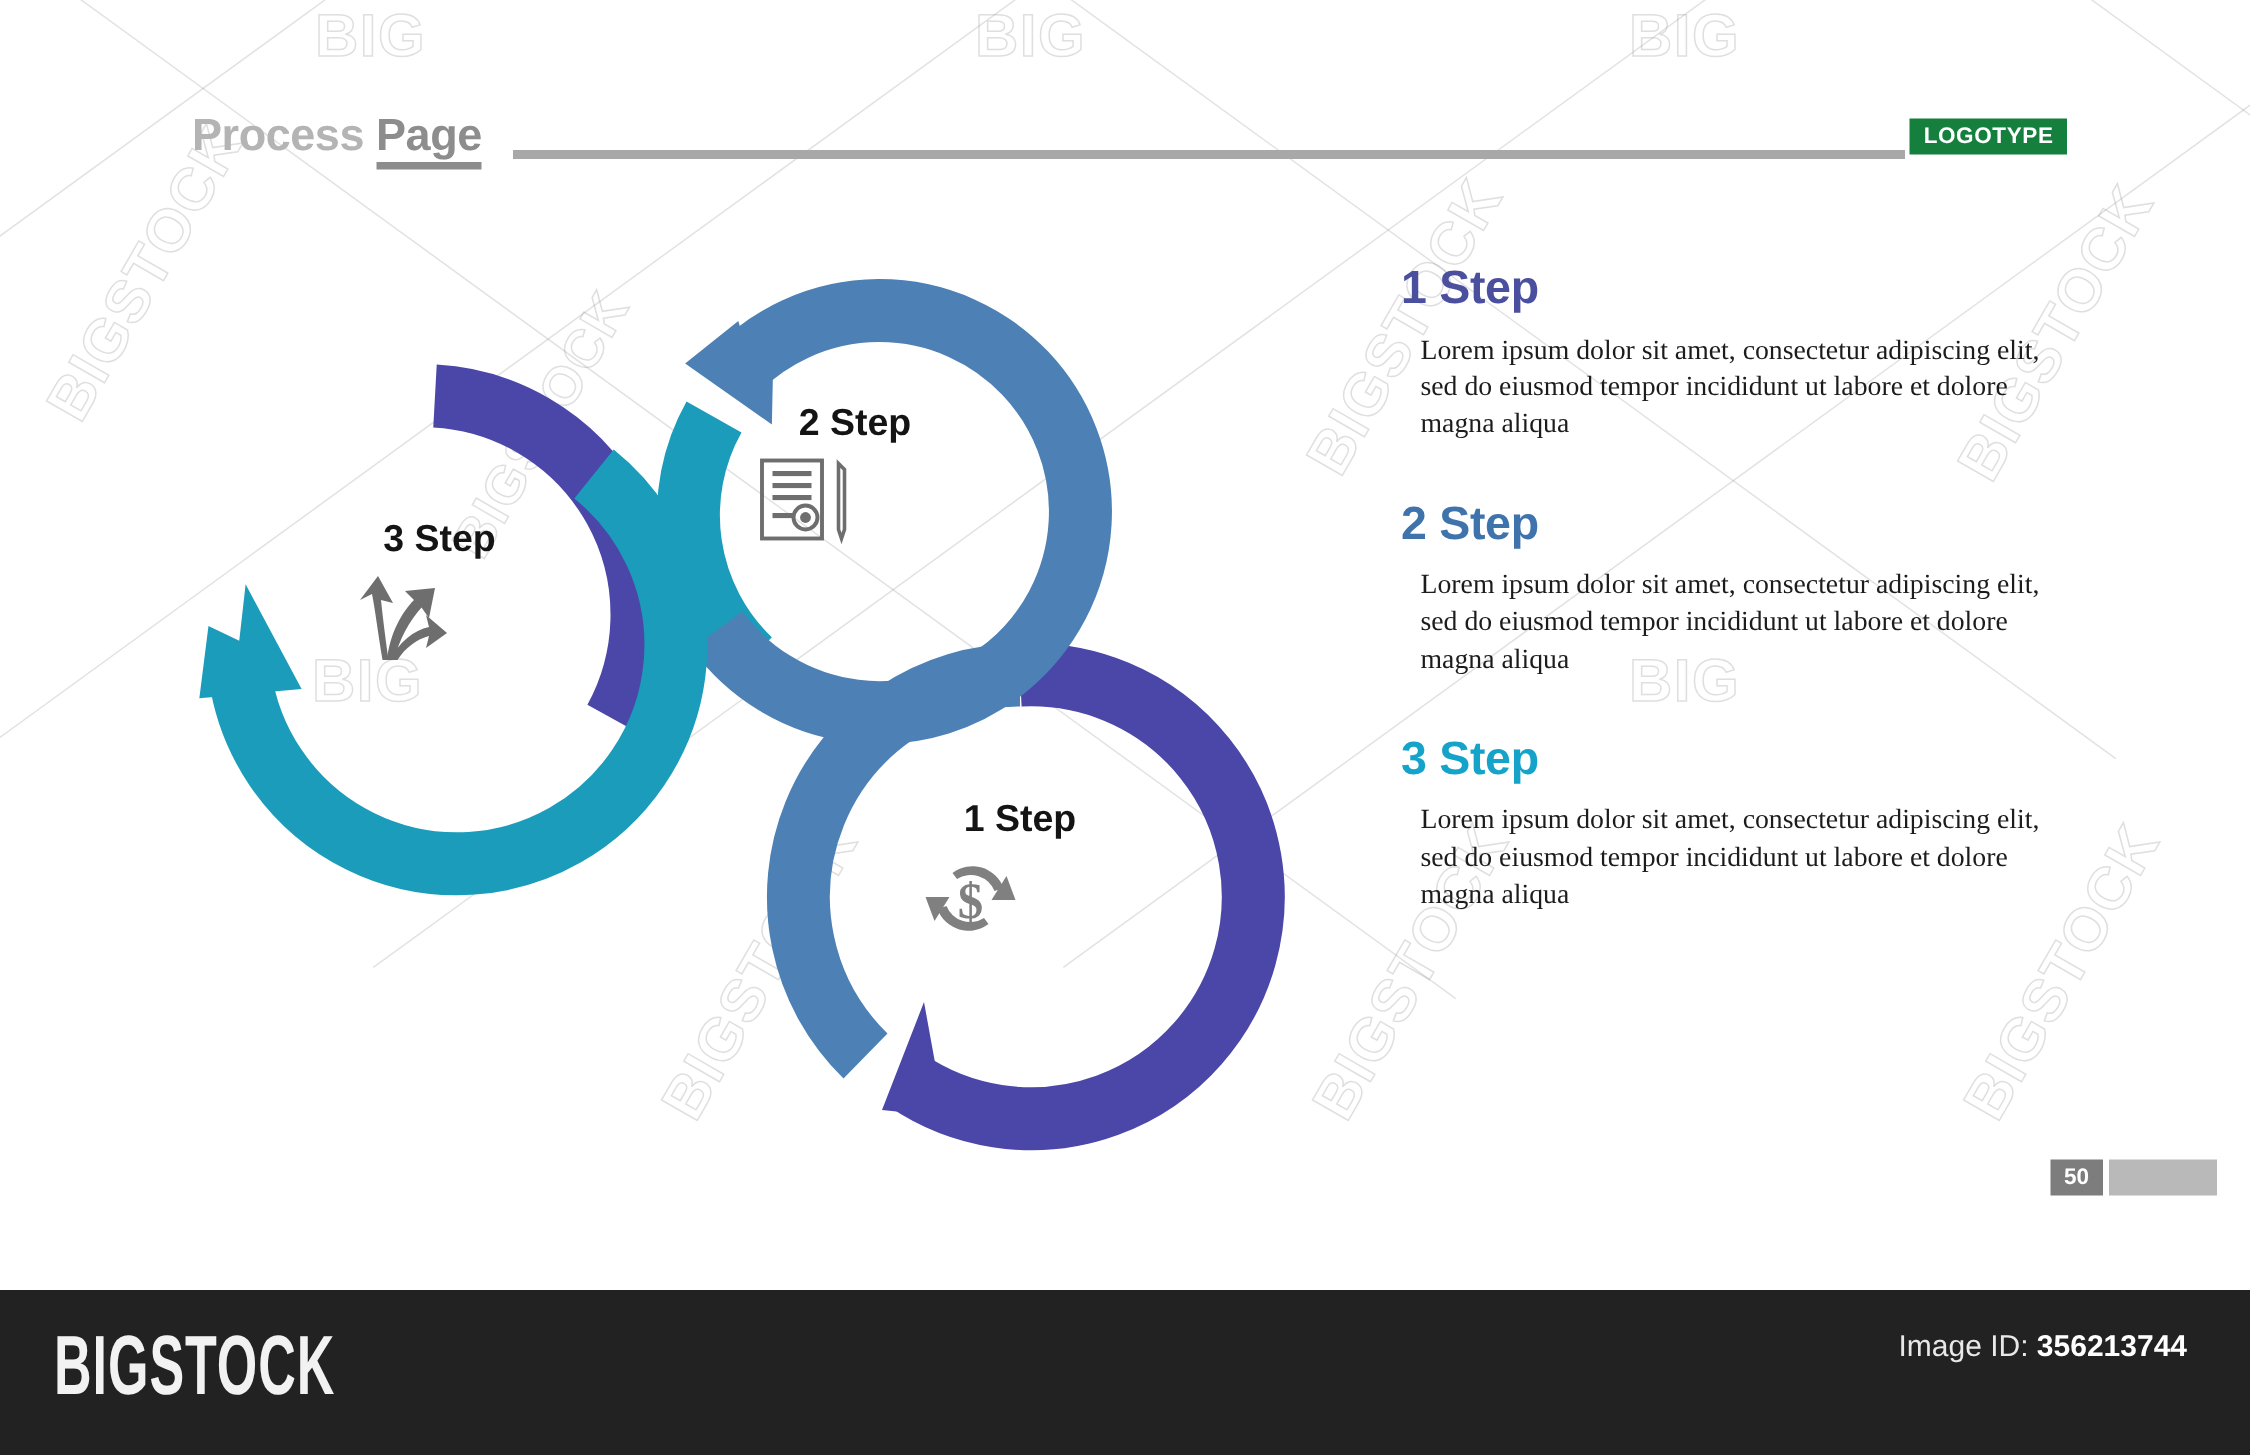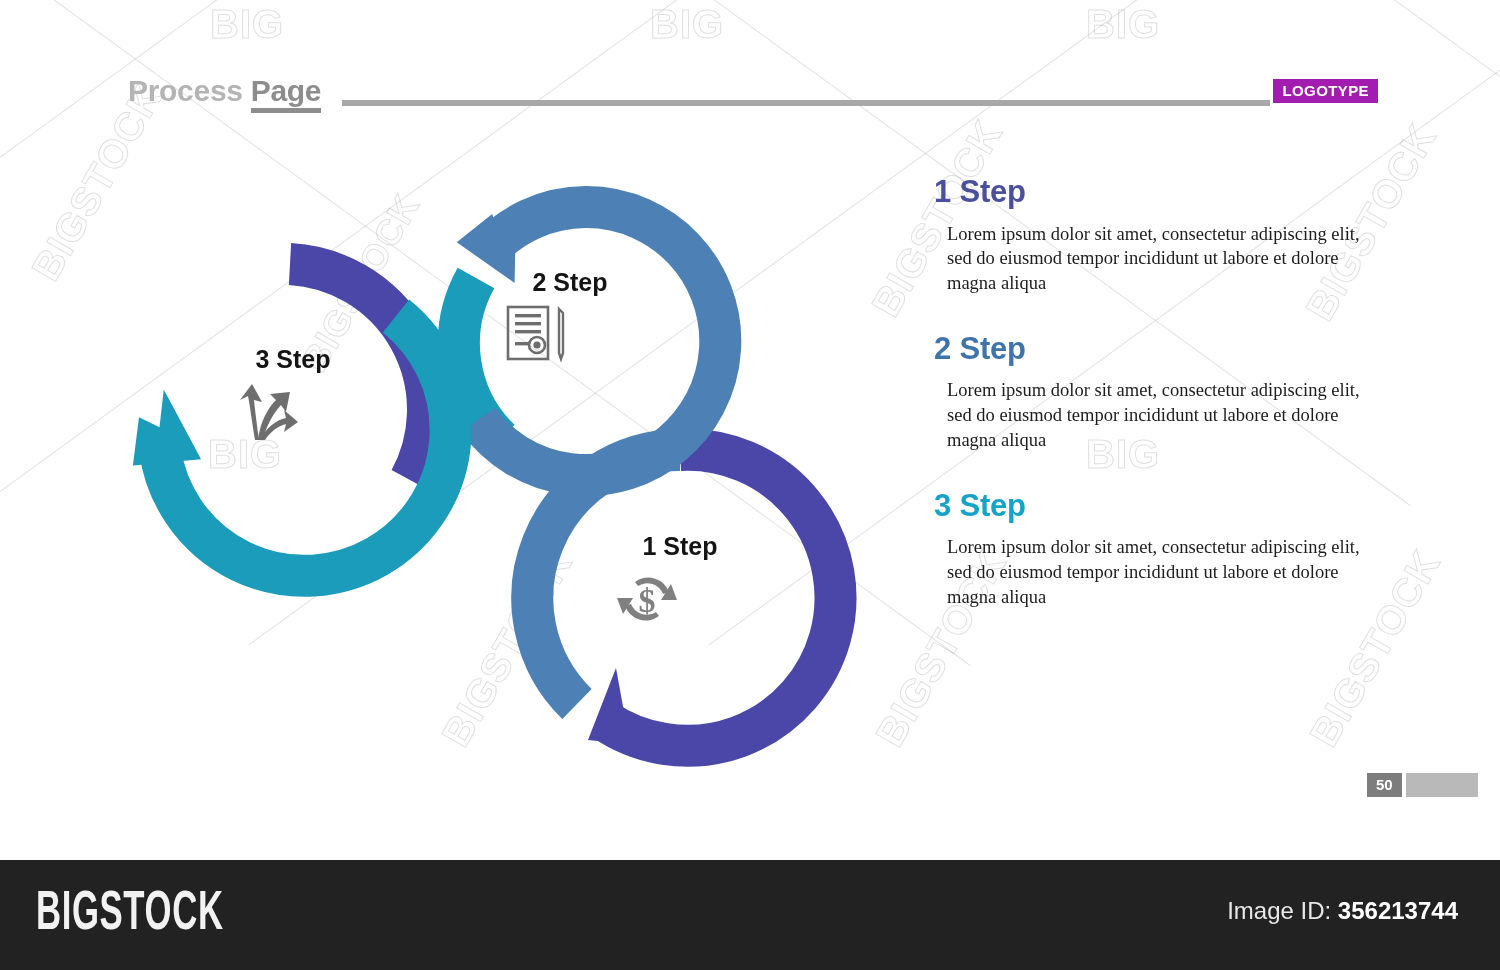--- a/index.html
+++ b/index.html
@@ -71,21 +71,21 @@
     left: 342px;
     top: 100px;
     width: 928px;
     height: 6px;
     background: #a8a8a8;
   }
   .logotype {
     position: absolute;
     right: 122px;
     top: 79px;
-    background: #a21caf;
+    background: #15803d;
     color: #ffffff;
     font-size: 15px;
     font-weight: bold;
     letter-spacing: 0.4px;
     padding: 4px 9px 5px 9px;
     line-height: 1;
   }
 
   
   .diagram {
@@ -189,21 +189,21 @@
     white-space: nowrap;
   }
   .footer-right {
     position: absolute;
     right: 42px;
     top: 24px;
     text-align: right;
     color: #e8e8e8;
     line-height: 1.42;
   }
-  .footer-id { font-size: 24px; margin-top: 10px; }
+  .footer-id { font-size: 20px; }
   .footer-id b { color: #ffffff; font-weight: bold; }
   .footer-site { font-size: 21px; color: #e8e8e8; }
 </style>
 </head>
 <body>
 
 <div class="page">
 
   <div class="wm-layer">
     <div class="wm-text" style="left:210px; top:2px; font-size:40px;">BIG</div>

